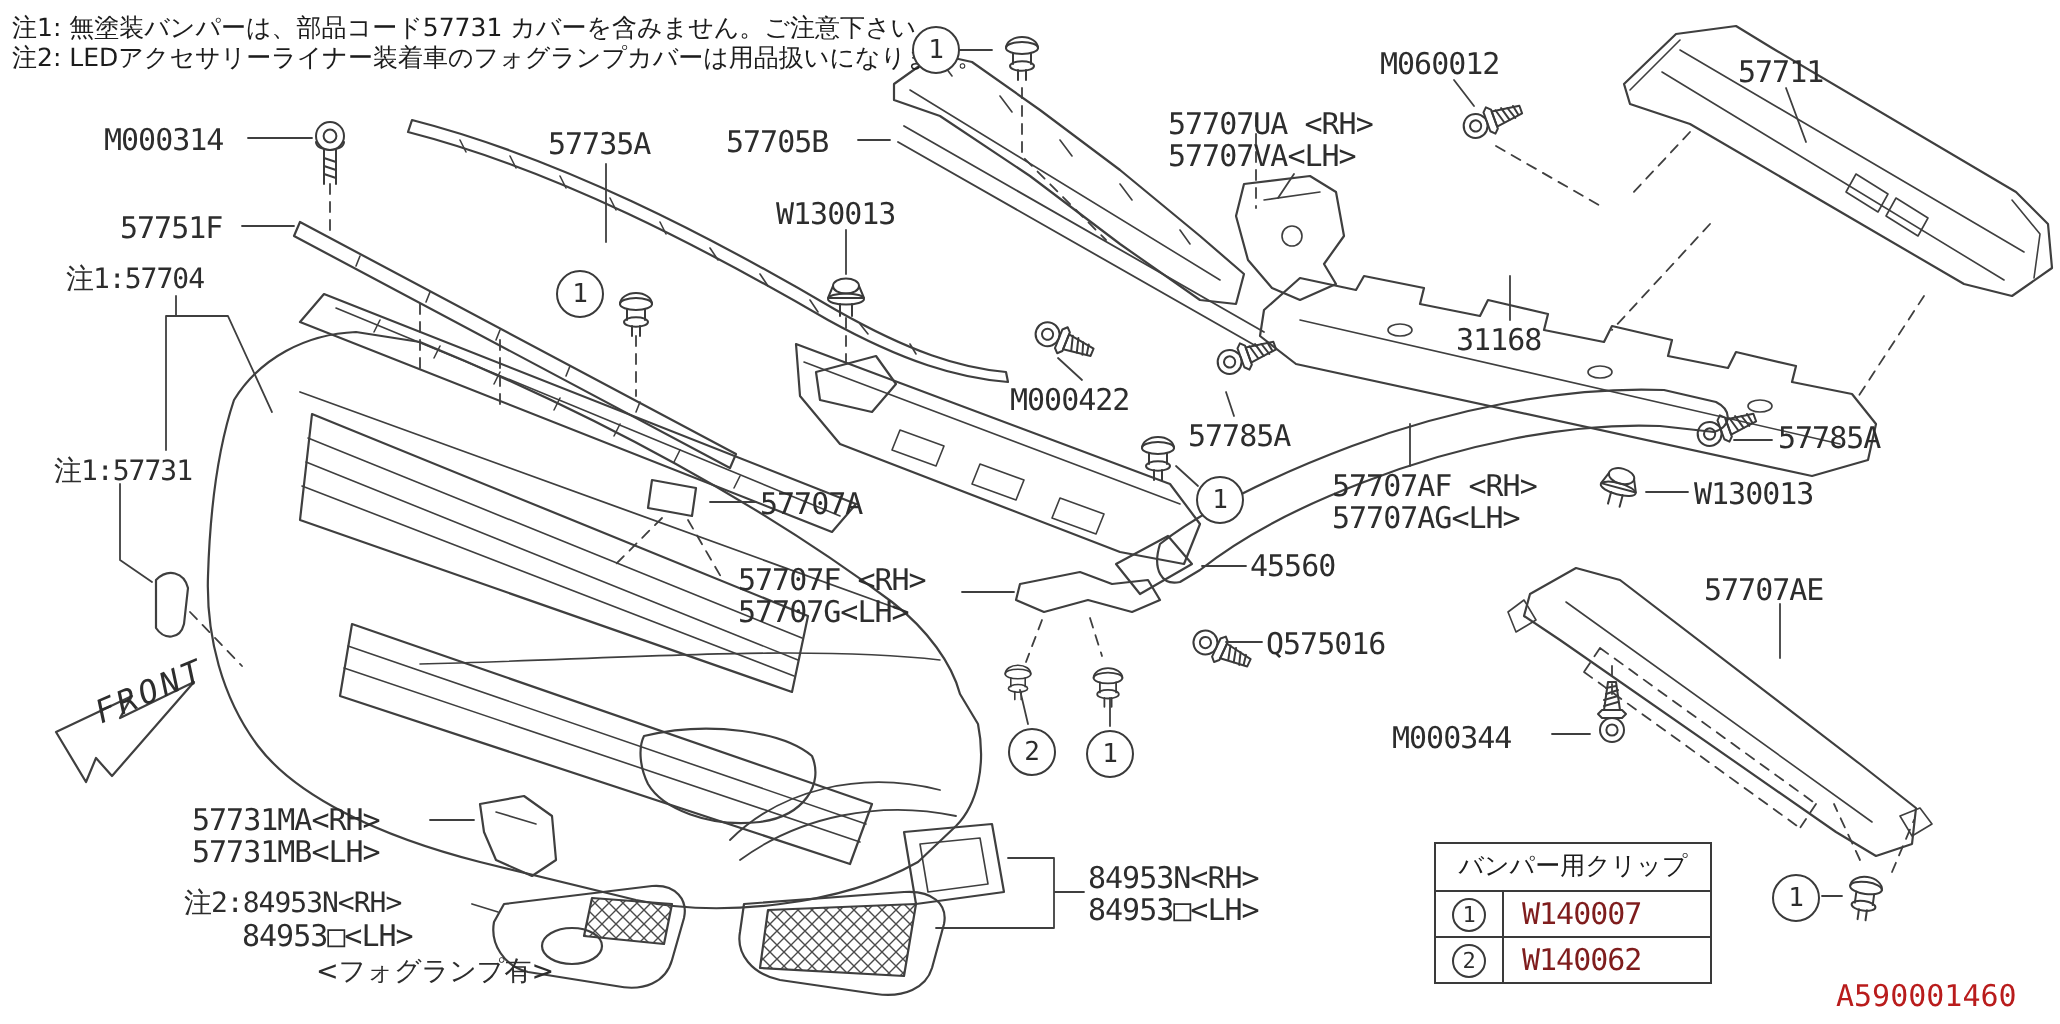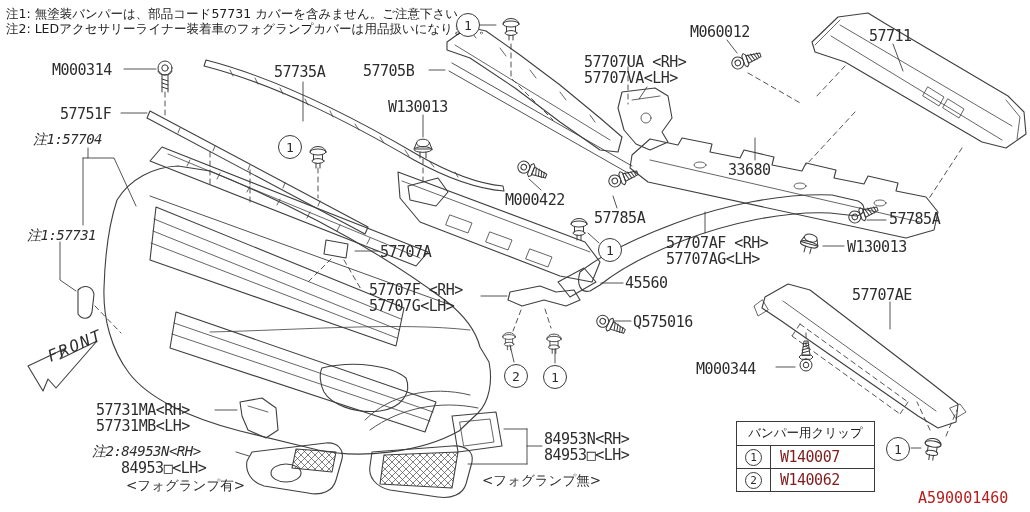--- a/index.html
+++ b/index.html
@@ -2,28 +2,28 @@
 <html><head>
 <meta charset="utf-8">
 <style>
   html,body{margin:0;padding:0;background:#fff;}
   .stage{position:relative;width:1030px;height:512px;background:#ffffff;overflow:hidden;
          font-family:"DejaVu Sans Mono","Liberation Mono",monospace;}
   .art{position:absolute;left:0;top:0;}
   .note{position:absolute;font:12.5px/1.3 "DejaVu Sans",sans-serif;color:#1c1c1c;white-space:pre;}
   .co{position:absolute;font:15px "DejaVu Sans Mono","Liberation Mono",monospace;
       color:#2d2d2d;white-space:pre;letter-spacing:-0.5px;}
-  .co.jp{font-family:"DejaVu Sans",sans-serif;font-size:13.5px;letter-spacing:0;}
-  .co.mix{font-size:14px;font-style:italic;}
+  .co.jp{font-family:"DejaVu Sans",sans-serif;font-size:13.5px;letter-spacing:0;margin-left:32px;}
+  .co.mix{font-size:14px;}
   .refc{position:absolute;width:24px;height:24px;border:1.4px solid #3a3a3a;border-radius:50%;
         box-sizing:border-box;display:flex;align-items:center;justify-content:center;
         font:13px "DejaVu Sans Mono",monospace;color:#2d2d2d;background:#fff;}
   .front{position:absolute;left:46px;top:336px;transform:rotate(-23deg);
          font:italic 16px "DejaVu Sans Mono",monospace;color:#2d2d2d;letter-spacing:2px;}
-  .ctable{position:absolute;left:717px;top:421px;width:137px;border:1.2px solid #3a3a3a;background:#fff;margin-left:19px;}
+  .ctable{position:absolute;left:717px;top:421px;width:137px;border:1.2px solid #3a3a3a;background:#fff;}
   .ct-title{border-bottom:1.2px solid #3a3a3a;padding:3px 4px;text-align:center;
             font:12.5px "DejaVu Sans",sans-serif;color:#1c1c1c;white-space:nowrap;}
   .ct-row{display:flex;border-bottom:1.2px solid #3a3a3a;height:22px;align-items:center;}
   .ct-row:last-child{border-bottom:none;}
   .ct-ref{width:33px;border-right:1.2px solid #3a3a3a;height:100%;display:flex;
           align-items:center;justify-content:center;}
   .sm{position:static;width:17px;height:17px;border-width:1.2px;font-size:11px;}
   .ct-part{padding-left:9px;font:15px "DejaVu Sans Mono",monospace;color:#7f1d1d;letter-spacing:-0.5px;}
   .doccode{position:absolute;left:918px;top:489px;font:15px "DejaVu Sans Mono",monospace;
            color:#b91c1c;letter-spacing:0;}
@@ -246,40 +246,39 @@
   <span class="co mix" style="left:27px;top:227px">注1:57731</span>
   <span class="co" style="left:274px;top:63px">57735A</span>
   <span class="co" style="left:363px;top:62px">57705B</span>
   <span class="co" style="left:388px;top:98px">W130013</span>
   <span class="co" style="left:690px;top:23px">M060012</span>
   <span class="co" style="left:584px;top:53px">57707UA &lt;RH&gt;</span>
   <span class="co" style="left:584px;top:69px">57707VA&lt;LH&gt;</span>
   <span class="co" style="left:869px;top:27px">57711</span>
   <span class="co" style="left:505px;top:191px">M000422</span>
   <span class="co" style="left:594px;top:209px">57785A</span>
-  <span class="co" style="left:728px;top:161px">33680</span>
+  <span class="co" style="left:728px;top:161px">31168</span>
   <span class="co" style="left:380px;top:243px">57707A</span>
   <span class="co" style="left:369px;top:281px">57707F &lt;RH&gt;</span>
   <span class="co" style="left:369px;top:297px">57707G&lt;LH&gt;</span>
   <span class="co" style="left:625px;top:274px">45560</span>
   <span class="co" style="left:666px;top:234px">57707AF &lt;RH&gt;</span>
   <span class="co" style="left:666px;top:250px">57707AG&lt;LH&gt;</span>
   <span class="co" style="left:889px;top:210px">57785A</span>
   <span class="co" style="left:847px;top:238px">W130013</span>
   <span class="co" style="left:633px;top:313px">Q575016</span>
   <span class="co" style="left:852px;top:286px">57707AE</span>
   <span class="co" style="left:696px;top:360px">M000344</span>
   <span class="co" style="left:96px;top:401px">57731MA&lt;RH&gt;</span>
   <span class="co" style="left:96px;top:417px">57731MB&lt;LH&gt;</span>
   <span class="co mix" style="left:92px;top:443px">注2:84953N&lt;RH&gt;</span>
   <span class="co" style="left:121px;top:459px">84953□&lt;LH&gt;</span>
   <span class="co jp" style="left:126px;top:477px">&lt;フォグランプ有&gt;</span>
   <span class="co" style="left:544px;top:430px">84953N&lt;RH&gt;</span>
   <span class="co" style="left:544px;top:446px">84953□&lt;LH&gt;</span>
-  <span class="co jp" style="left:482px;top:472px">&lt;フォグランプ無&gt;</span>
 
   <span class="refc" style="left:456px;top:13px">1</span>
   <span class="refc" style="left:278px;top:135px">1</span>
   <span class="refc" style="left:598px;top:238px">1</span>
   <span class="refc" style="left:504px;top:364px">2</span>
   <span class="refc" style="left:543px;top:365px">1</span>
   <span class="refc" style="left:886px;top:437px">1</span>
 
   <span class="front">FRONT</span>
 

